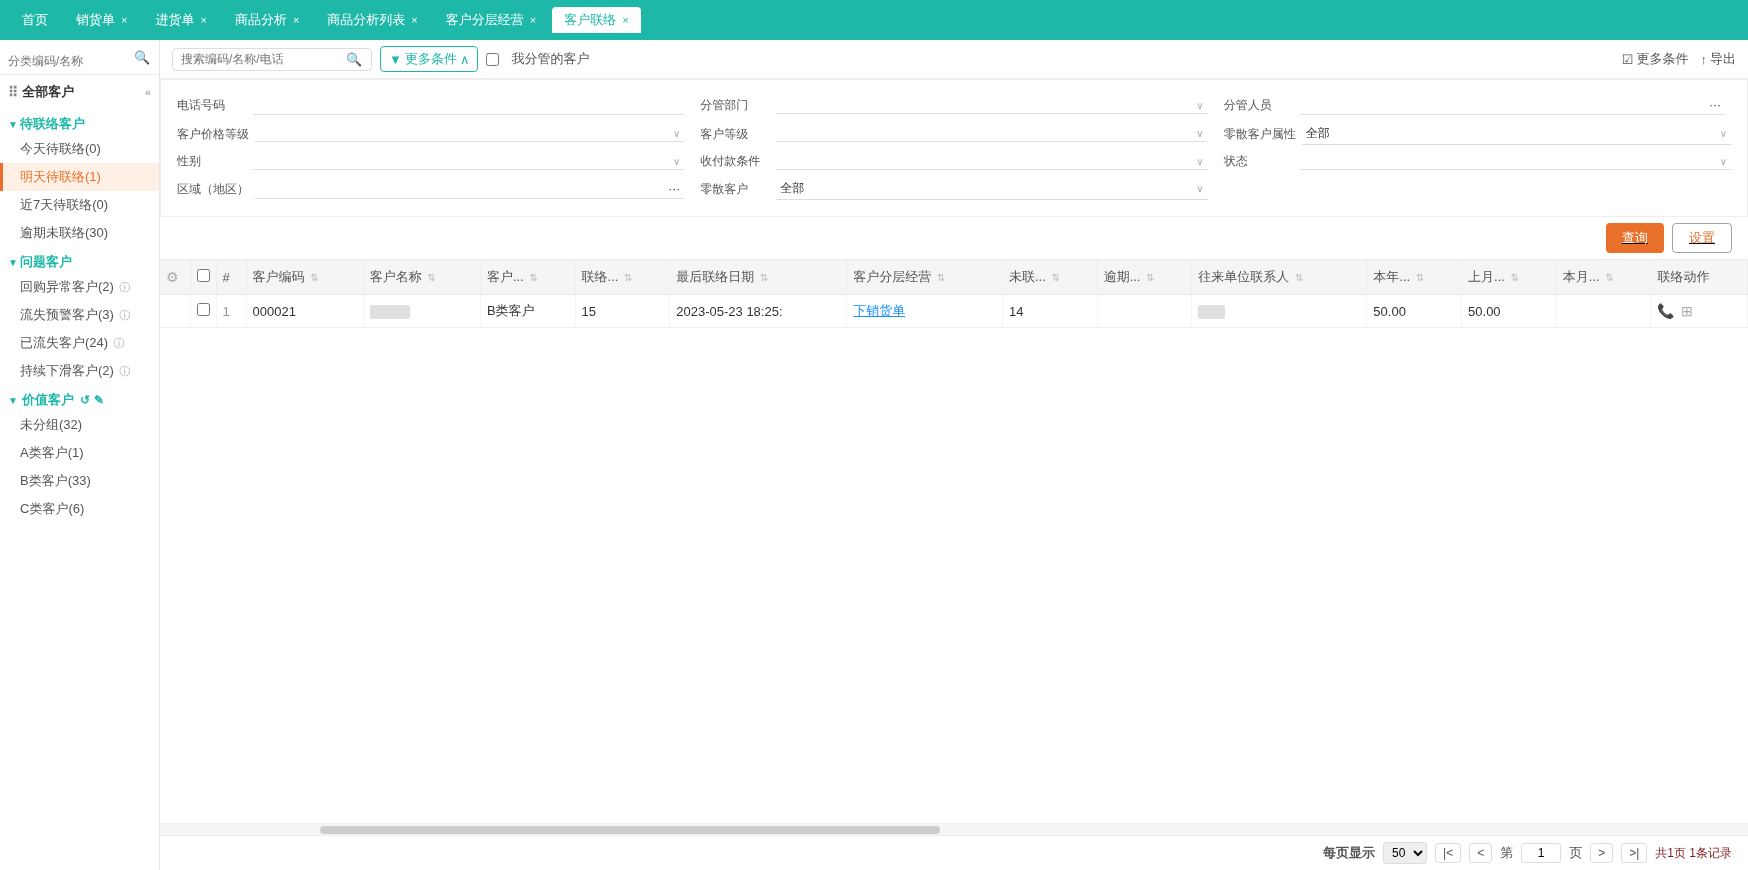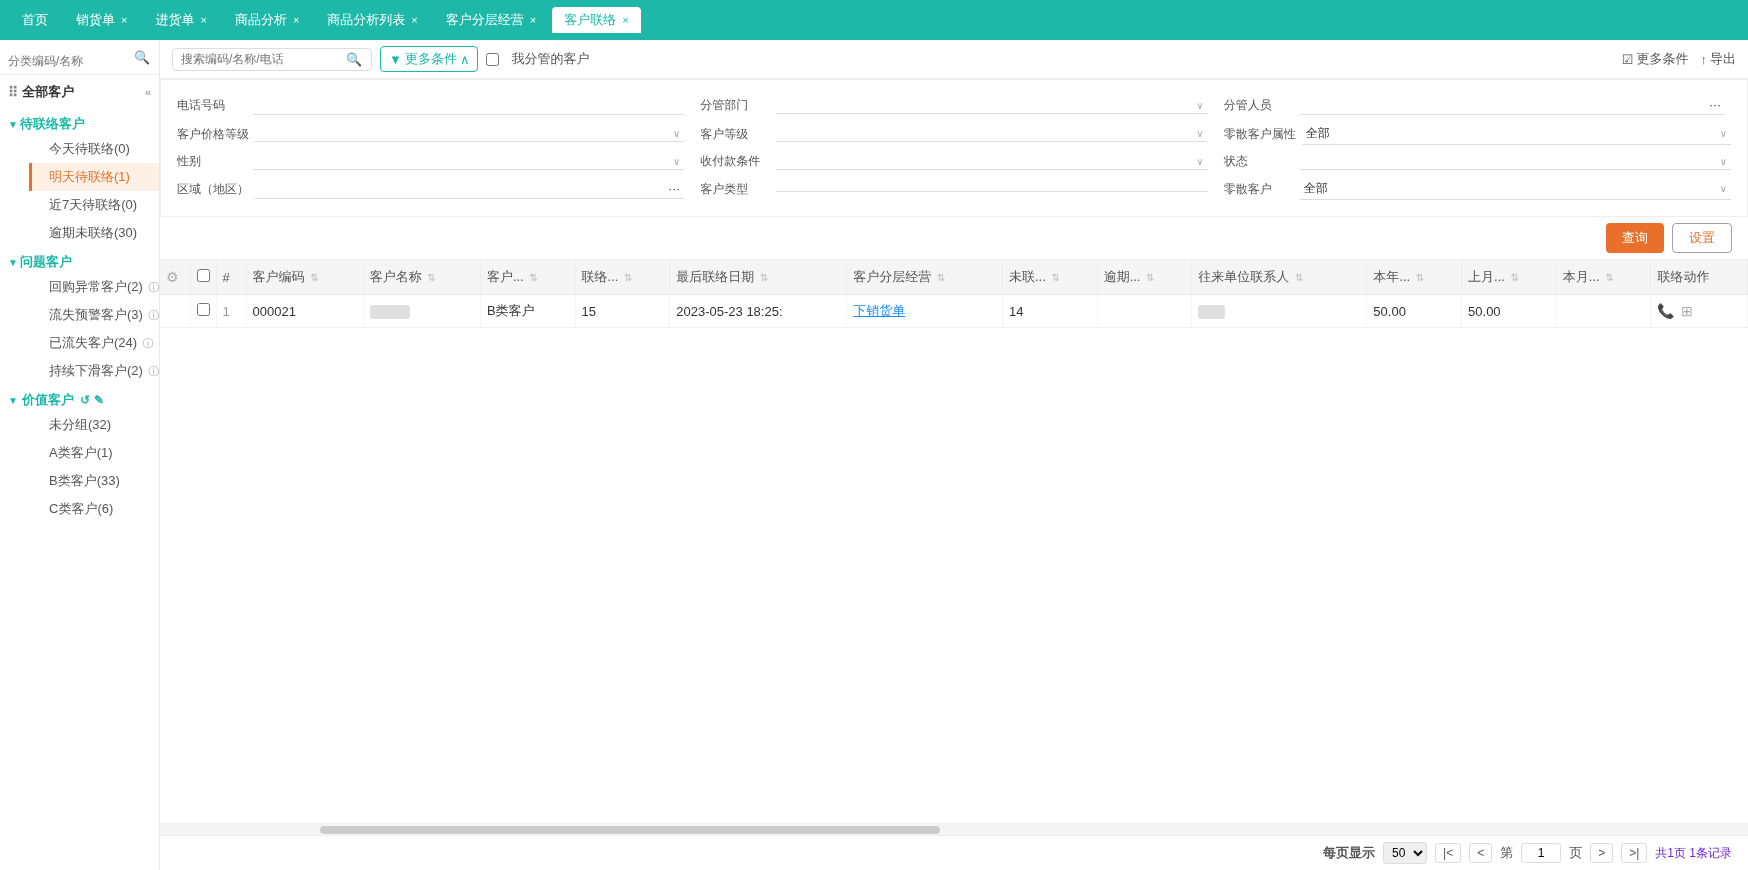--- a/index.html
+++ b/index.html
@@ -79,21 +79,20 @@
       font-weight: bold;
       gap: 2px;
     }
     .sidebar-group-label .arrow { font-size: 10px; }
     .sidebar-item {
       padding: 5px 8px 5px 20px;
       color: #555;
       cursor: pointer;
       font-size: 12px;
       white-space: nowrap;
-      margin-left: 29px;
     }
     .sidebar-item.active { background: #fff0e6; color: #e8702a; border-left: 3px solid #e8702a; padding-left: 17px; }
 
     
     .content-area {
       flex: 1;
       display: flex;
       flex-direction: column;
       overflow: hidden;
     }
@@ -293,21 +292,21 @@
     }
     .page-info { color: #555; }
     .page-input {
       width: 40px;
       border: 1px solid #ddd;
       border-radius: 3px;
       padding: 2px 4px;
       text-align: center;
       font-size: 12px;
     }
-    .total-info { color: #6d28d9; font-size: 12px; }
+    .total-info { color: #7f1d1d; font-size: 12px; }
 
     
     .scroll-area {
       height: 12px;
       background: #f5f5f5;
       border-top: 1px solid #eee;
       position: relative;
     }
     .scroll-thumb {
       position: absolute;
@@ -533,36 +532,29 @@
       </div>
 
       <div class="filter-row">
         <span class="filter-label">区域（地区）</span>
         <div class="filter-select">
           <span></span>
           <span class="filter-more">···</span>
         </div>
       </div>
       <div class="filter-row">
-        <span class="filter-label">客户类型</span>
-        <div class="filter-select">
-          <span></span>
-          <span></span>
-        </div>
-      </div>
-      <div class="filter-row">
         <span class="filter-label">零散客户</span>
         <div class="filter-select">
           <span>全部</span>
           <span class="chevron">∨</span>
         </div>
       </div>
     </div>
 
-    <div style="display:flex; justify-content:flex-end; gap:8px; padding:6px 16px; background:#fff; border-bottom:1px solid #eee;">
+    <div style="display:flex; justify-content:flex-end; gap:8px; padding:6px 16px; background:#fff; border-bottom:1px solid #eee;text-decoration:underline;">
       <button class="btn-query">查询</button>
       <button class="btn-set">设置</button>
     </div>
 
     <div class="table-container">
       <table>
         <thead>
           <tr>
             <th style="width:30px;">
               <span class="gear-icon">⚙</span>

